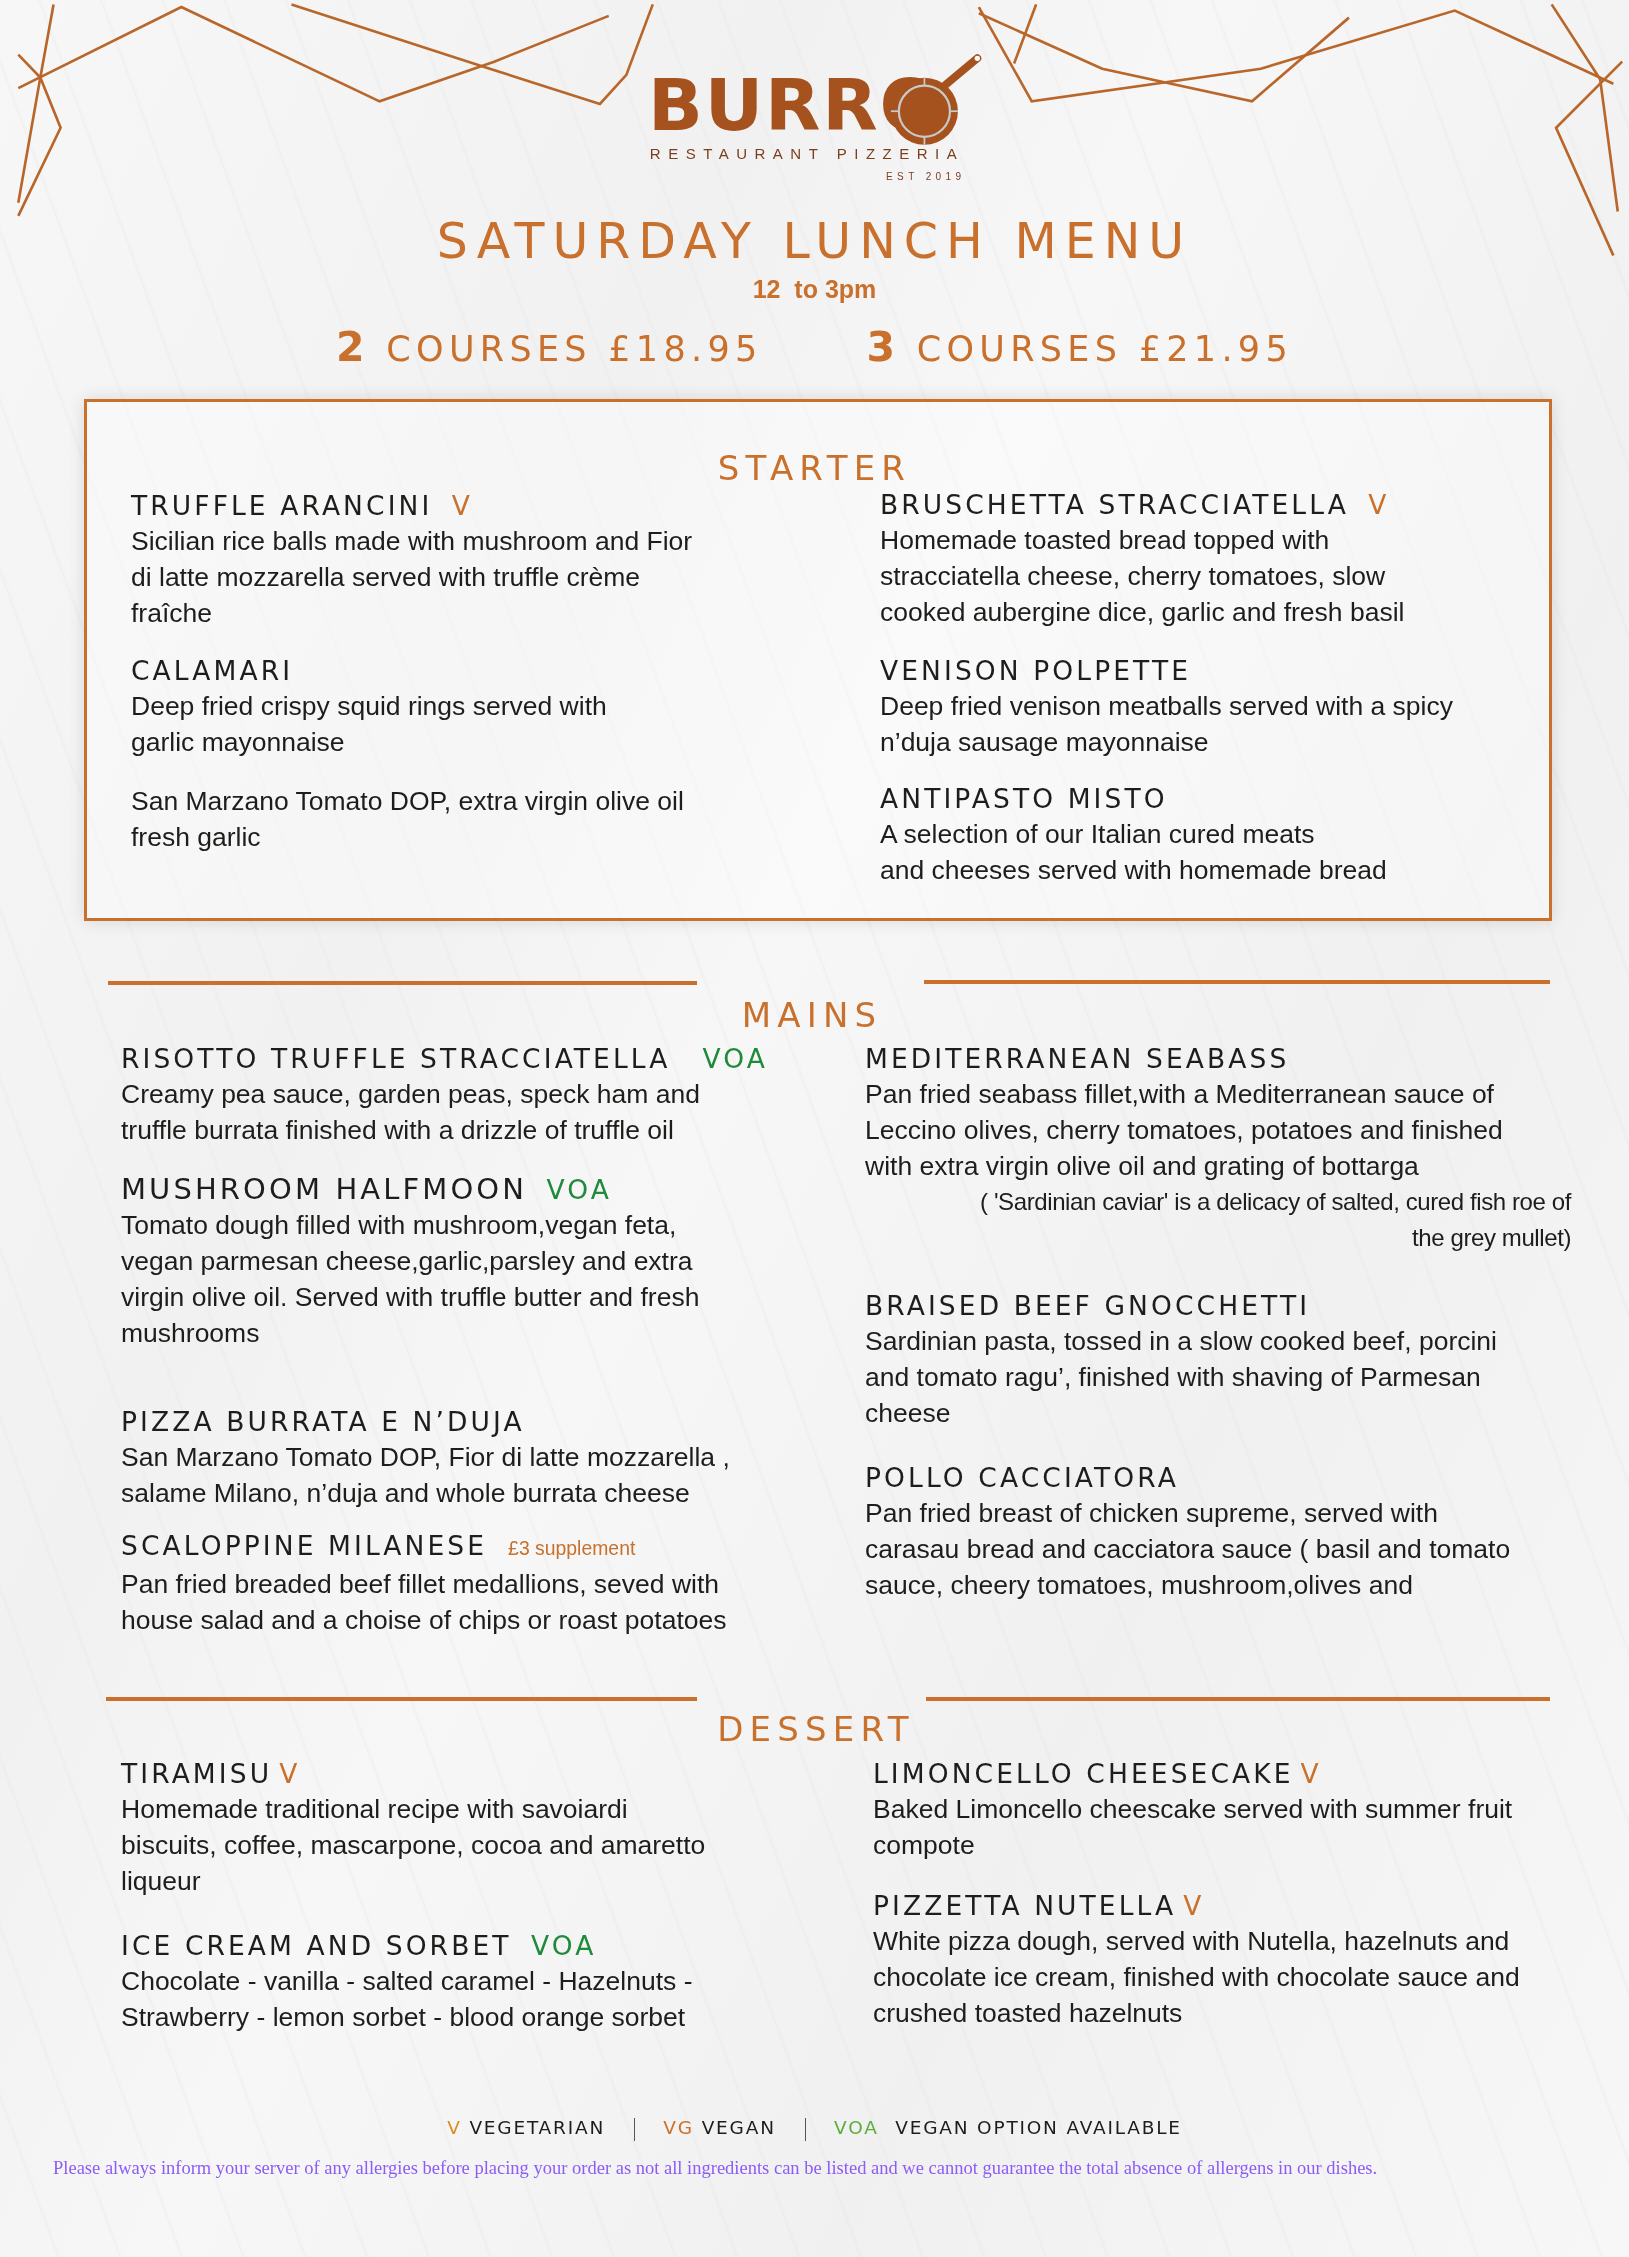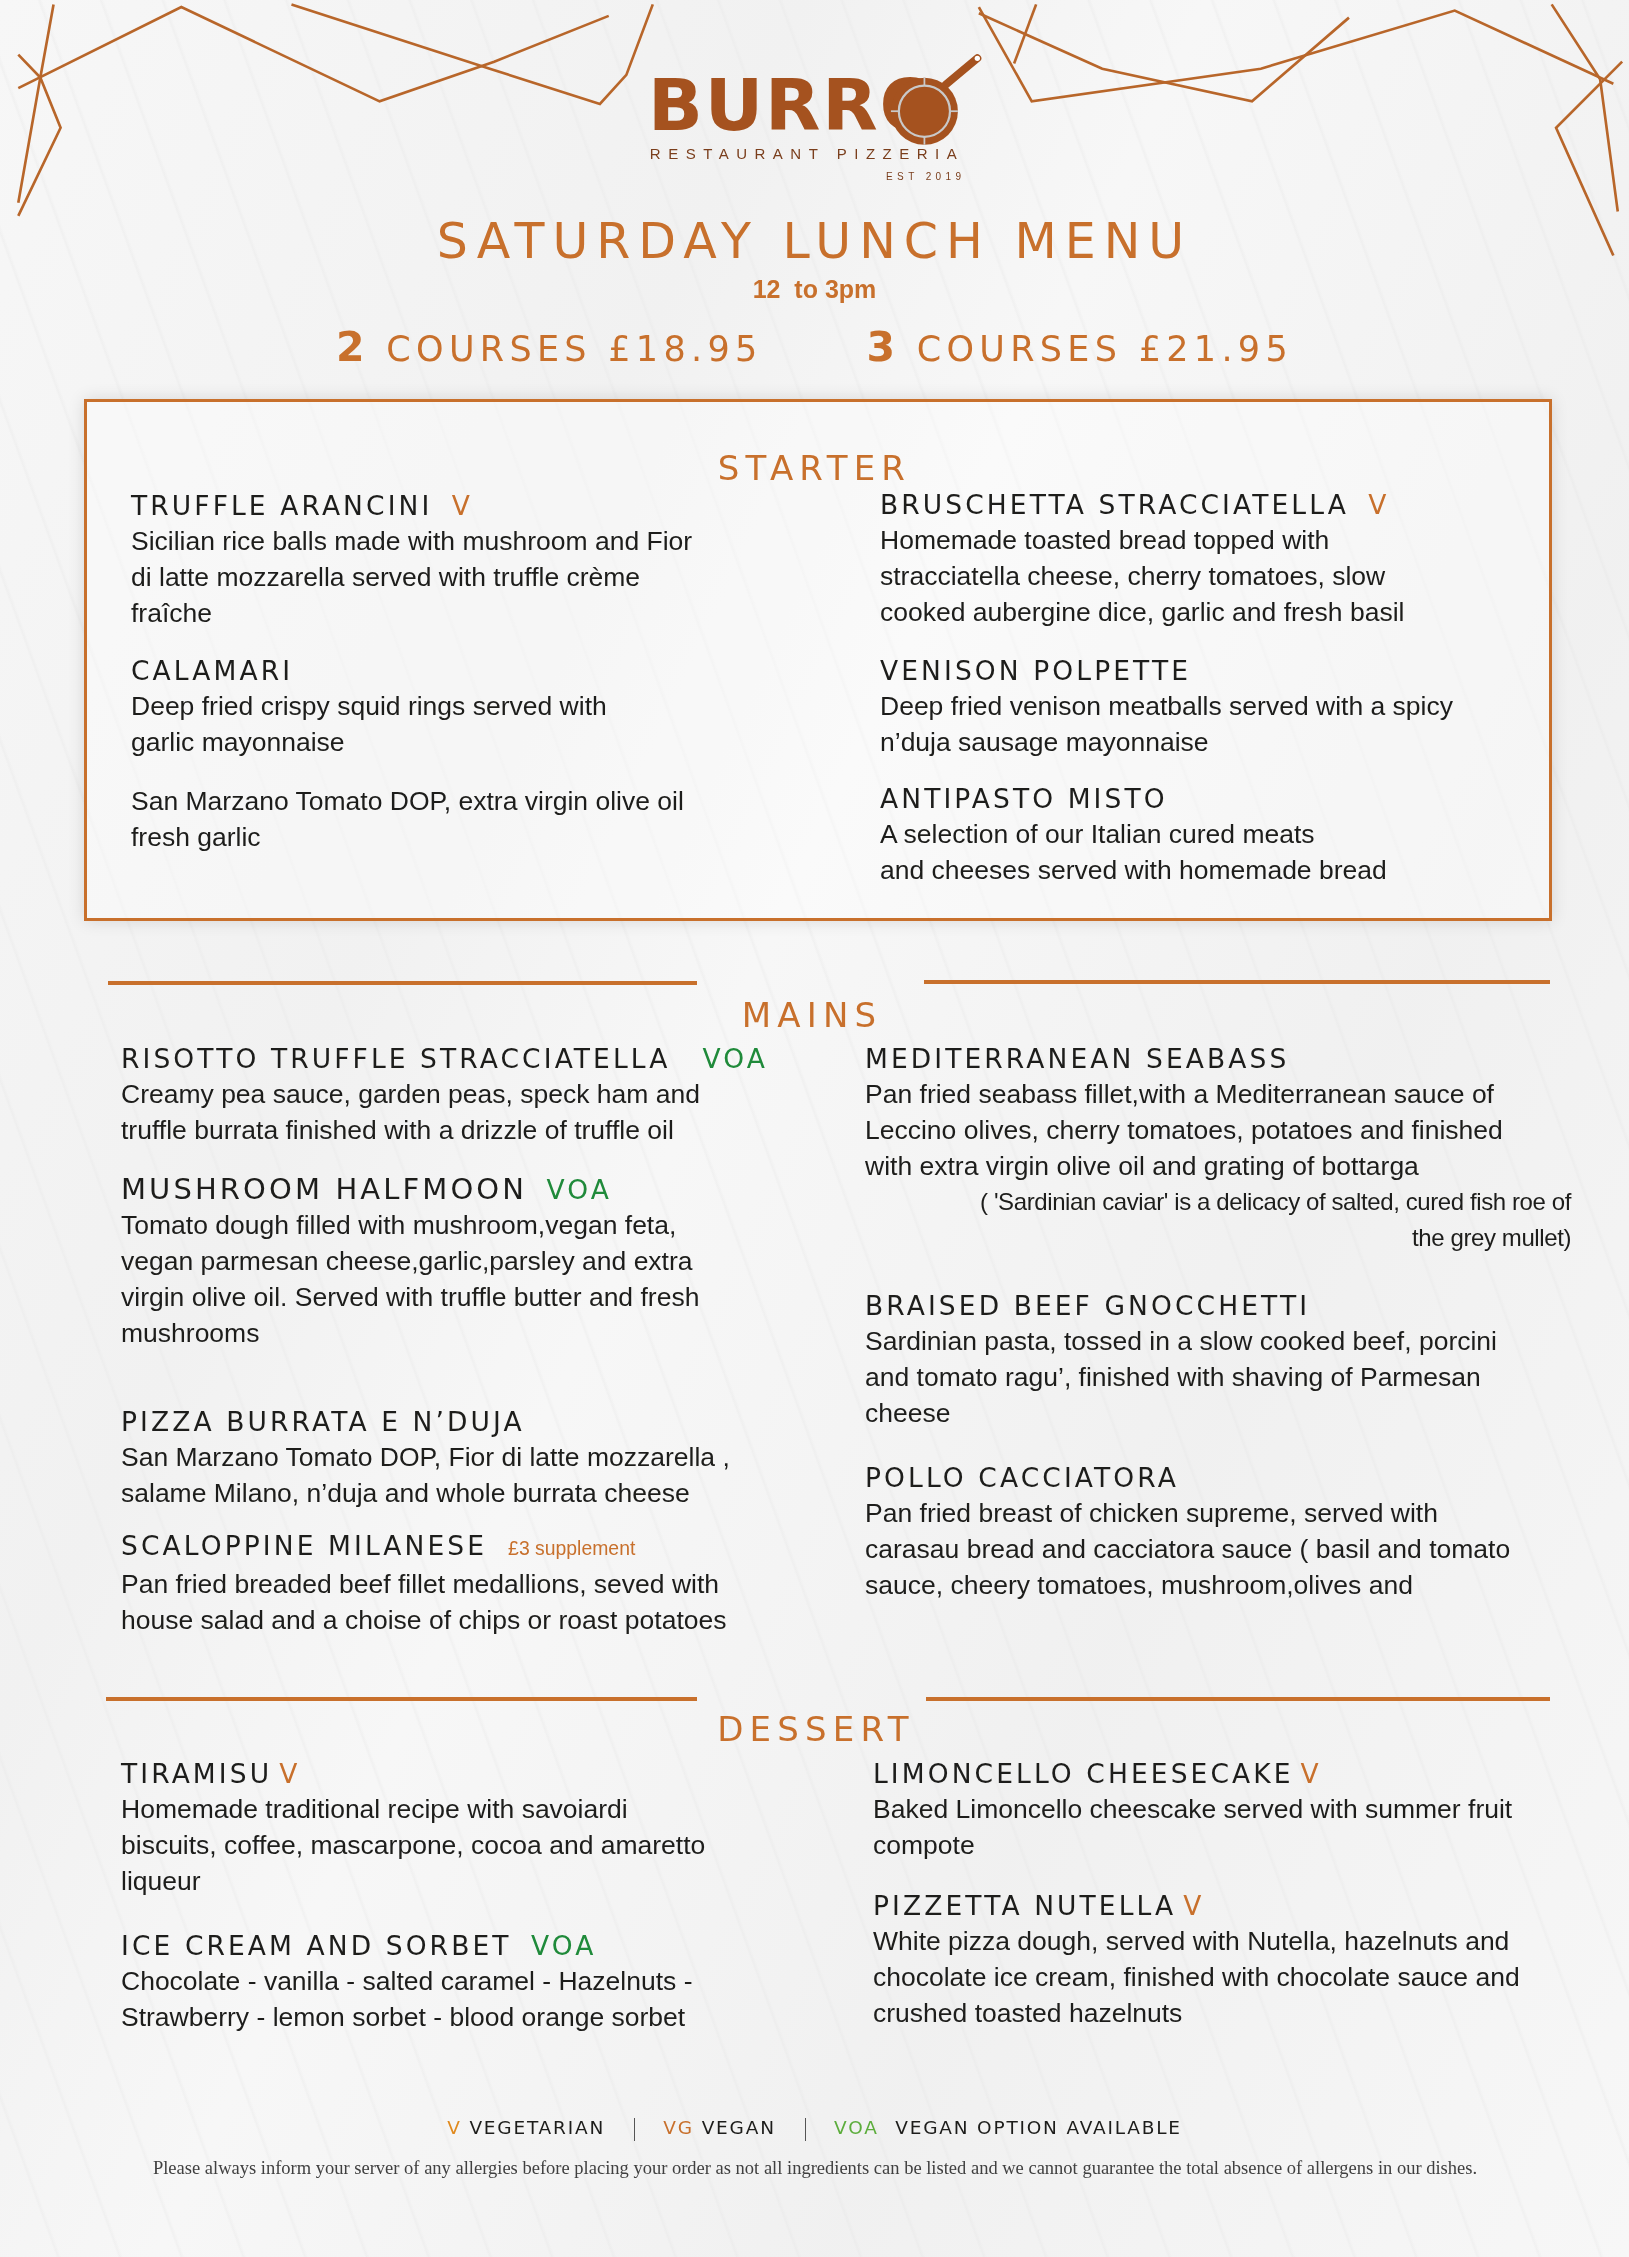--- a/index.html
+++ b/index.html
@@ -79,22 +79,22 @@
 
   .legend {
     position: absolute; left: 0; width: 1629px; top: 2117px; text-align: center;
     font-family: "DejaVu Sans", sans-serif; font-size: 18.5px; letter-spacing: 1.8px; color: #1d1d1b;
   }
   .legend .sep { display: inline-block; width: 0.9px; height: 23px; background: #555; vertical-align: middle; margin: 0 21px; }
   .legend .lv { color: #e08a1e; }
   .legend .lvg { color: #c8702c; }
   .legend .lvoa { color: #5cad3c; }
   .disclaimer {
-    position: absolute; left: 53px; width: 1524px; top: 2155px; text-align: center;
-    font-family: "Liberation Serif", serif; font-size: 18.5px; line-height: 26.5px; color: #404040;
+    position: absolute; left: 53px; width: 1524px; top: 2155px; text-align: left;
+    font-family: "Liberation Serif", serif; font-size: 18.5px; line-height: 26.5px; color: #8b5cf6;
   }
 </style>
 </head>
 <body>
 
 <svg class="deco" viewBox="0 0 1847 320" width="1629" height="282">
   <g fill="none" stroke="#b8662a" stroke-width="3">
 
     <polyline points="20,100 205,8 430,115 560,70 690,18"></polyline>
     <polyline points="330,5 555,78 680,118 710,85 740,5"></polyline>

